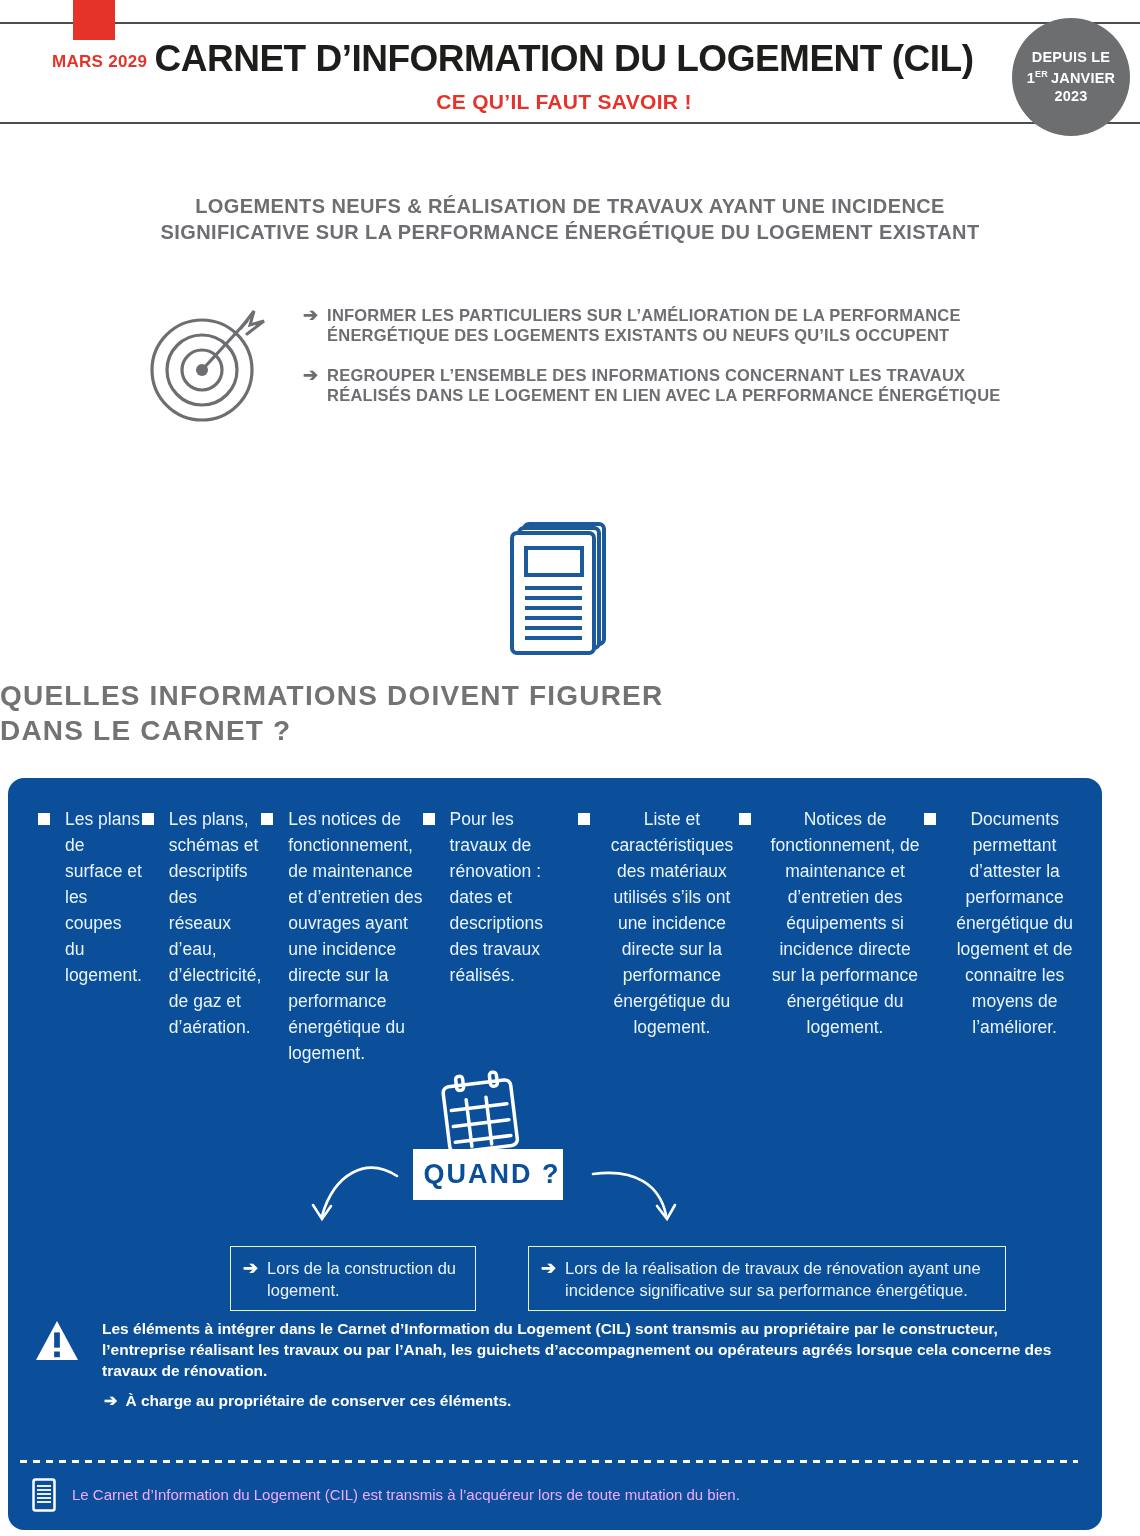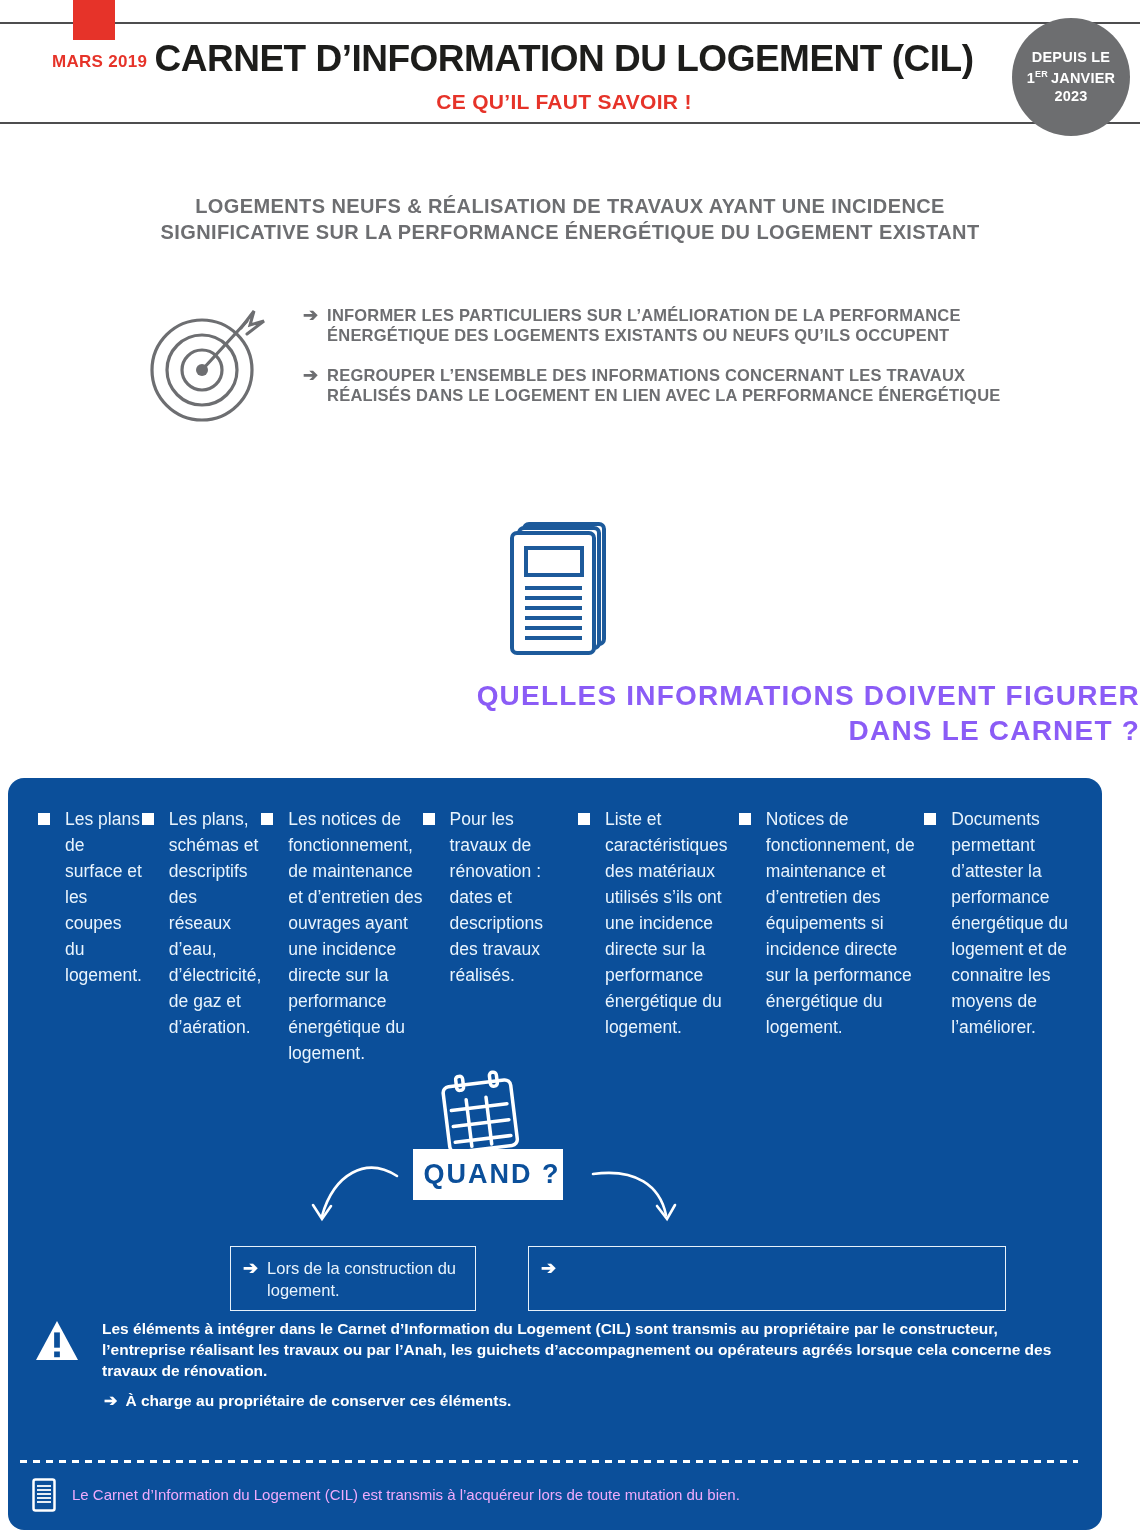--- a/index.html
+++ b/index.html
@@ -26,29 +26,29 @@
   .intro-heading { position:absolute; left:0; right:0; top:193px; text-align:center; color:#6d6e71;
                    font-weight:bold; font-size:20px; line-height:26px; letter-spacing:.4px; }
   .target-icon { position:absolute; left:146px; top:298px; }
   .goals { position:absolute; left:303px; top:306px; width:700px; }
   .goal { display:flex; margin-bottom:21px; color:#6d6e71; }
   .goal .arrow { font-weight:bold; font-size:18px; line-height:19px; margin-right:9px; }
   .goal .txt { font-weight:bold; font-size:16.5px; line-height:19.5px; letter-spacing:.2px; }
 
   
   .doc-stack { position:absolute; left:502px; top:518px; }
-  .question { position:absolute; left:0; right:0; top:678px; text-align:right; color:#8b5cf6;
+  .question { position:absolute; left:0; right:0; top:678px; text-align:left; color:#737373;
               font-weight:bold; font-size:28px; line-height:35px; letter-spacing:1.2px; }
 
   
   .panel { position:absolute; left:8px; top:778px; width:1094px; height:752px; background:#0b4f9a; border-radius:16px; }
   .cols { position:absolute; left:30px; top:28px; right:24px; display:flex; }
   .col { display:flex; flex-direction:row; }
   .col.left { width:505px; margin-right:35px; }
-  .col.right { width:500px; }
+  .col.right { width:500px;text-align:center; }
   .item { display:flex; margin-bottom:11px; }
   .item .sq { flex:0 0 12px; width:12px; height:12px; background:#fff; margin:7px 15px 0 0; }
   .item .txt { color:#e9f4fd; font-size:17.5px; line-height:26px; }
 
   .calendar-icon { position:absolute; left:430px; top:293px; transform:rotate(-7deg); }
   .quand-box { position:absolute; left:405px; top:371px; width:150px; height:51px; background:#fff;
                display:flex; align-items:center; justify-content:center;padding-left:8px; }
   .quand-box .txt { color:#0b4f9a; font-weight:bold; font-size:27px; letter-spacing:2px; }
   .arrows-overlay { position:absolute; left:0; top:0; width:1094px; height:752px; pointer-events:none; }
 
@@ -71,21 +71,21 @@
   .footer-note .txt { color:#f0abfc; font-size:15px; line-height:20px; padding-top:7px; }
 </style>
 </head>
 <body>
 
 <div class="page">
 
   <div class="rule top"></div>
   <div class="rule bottom"></div>
   <div class="red-block"></div>
-  <div class="date-label">MARS 2019</div>
+  <div class="date-label">MARS 2029</div>
 
   <div class="title-wrap">
     <div class="doc-title">CARNET D’INFORMATION DU LOGEMENT (CIL)</div>
     <div class="doc-subtitle">CE QU’IL FAUT SAVOIR !</div>
   </div>
 
   <div class="badge">
     <span>DEPUIS LE</span>
     <span><span>1</span><sup>ER</sup><span class="rest">JANVIER</span></span>
     <span>2023</span>
@@ -202,20 +202,21 @@
     <div class="quand-box">
       <span class="txt">QUAND ?</span>
     </div>
 
     <div class="when-box one">
       <span class="arrow">➔</span>
       <span class="txt">Lors de la construction du logement.</span>
     </div>
     <div class="when-box two">
       <span class="arrow">➔</span>
+      <span class="txt">Lors de la réalisation de travaux de rénovation ayant une incidence significative sur sa performance énergétique.</span>
     </div>
 
     <div class="warning">
       <svg class="icon" width="46" height="44" viewBox="0 0 46 44">
         <path d="M23 1 L45 42 L1 42 Z" fill="#ffffff"></path>
         <rect x="20" y="13" width="6" height="16" fill="#0b4f9a"></rect>
         <rect x="20" y="33" width="6" height="6" fill="#0b4f9a"></rect>
       </svg>
       <div class="body">
         <div>Les éléments à intégrer dans le Carnet d’Information du Logement (CIL) sont transmis au propriétaire par le constructeur, l’entreprise réalisant les travaux ou par l’Anah, les guichets d’accompagnement ou opérateurs agréés lorsque cela concerne des travaux de rénovation.</div>

